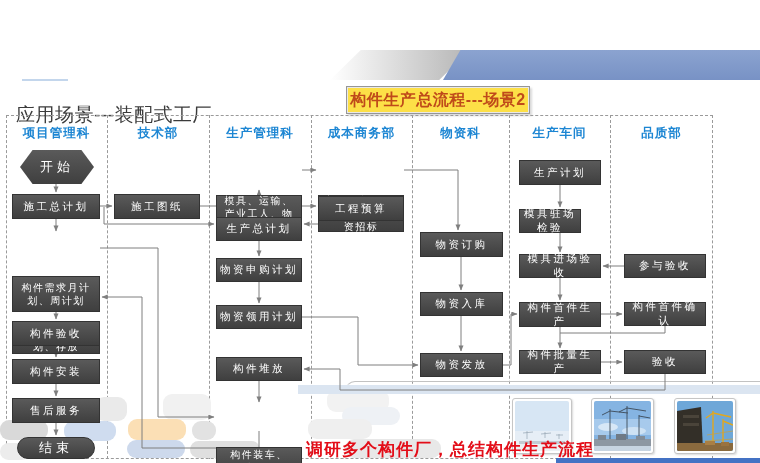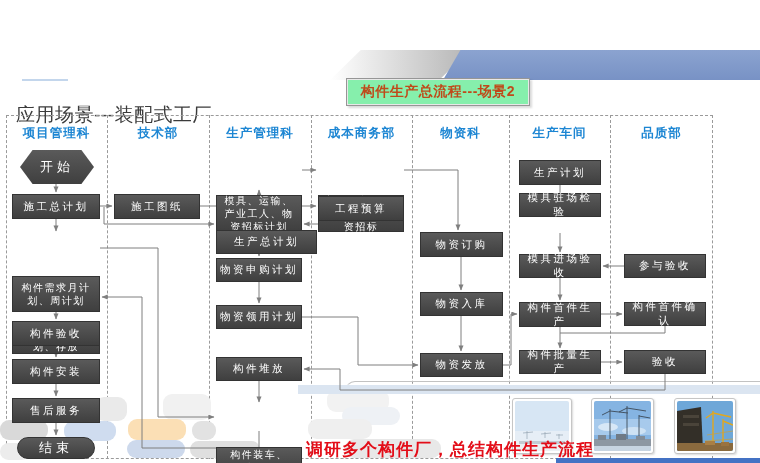--- a/index.html
+++ b/index.html
@@ -8,24 +8,24 @@
   
   .banner-gray{position:absolute;left:330px;top:50px;width:140px;height:30px;
     background:linear-gradient(to right,#ffffff,#b5b5b5);
     clip-path:polygon(22% 0,100% 0,78% 100%,0 100%);}
   .banner-blue{position:absolute;left:443px;top:50px;width:317px;height:30px;
     background:linear-gradient(to bottom,#8ba3d0,#7892c5);
     clip-path:polygon(5.5% 0,100% 0,100% 100%,0 100%);}
   .page-title{position:absolute;left:16px;top:82px;font-size:19px;font-weight:500;
     color:#3b3b3b;letter-spacing:0.5px;white-space:nowrap;margin-top:20px;}
   .title-underline{position:absolute;left:22px;top:79px;width:46px;height:2px;background:#c3d6ec;}
-  .scene-tag{position:absolute;left:346px;top:78px;width:182px;height:26px;background:#86efac;
+  .scene-tag{position:absolute;left:346px;top:86px;width:182px;height:26px;background:#fde047;
     border:1px solid #969696;box-shadow:2px 2px 2px rgba(0,0,0,.15), inset 0 0 0 1px #e8e8e8;
     display:flex;align-items:center;justify-content:center;
-    font-size:14px;font-weight:bold;color:#bf4a1a;letter-spacing:0.5px;white-space:nowrap;}
+    font-size:16px;font-weight:bold;color:#bf4a1a;letter-spacing:0.5px;white-space:nowrap;}
   
   .lane-table{position:absolute;left:6px;top:115px;width:707px;height:344px;
     border:1px dashed #9a9a9a;box-sizing:border-box;}
   .lane-divider{position:absolute;top:115px;height:344px;width:0;border-left:1px dashed #9a9a9a;}
   .lane-header{position:absolute;top:125px;height:17px;line-height:17px;text-align:center;
     font-size:12.5px;font-weight:bold;color:#1d86d3;letter-spacing:1px;}
   
   .node{position:absolute;background:linear-gradient(to bottom,#5a5a5a,#3f3f3f);
     border:1px solid #333;box-sizing:border-box;color:#fff;
     display:flex;align-items:center;justify-content:center;text-align:center;
@@ -139,35 +139,35 @@
   <div class="node tight" style="left:12px;top:233px;width:88px;height:36px">构件需求月计划、周计划</div>
   <div class="node tight" style="left:12px;top:282px;width:88px;height:29px">构件需求月计划、存放</div>
   <div class="node" style="left:12px;top:321px;width:88px;height:25px">构件验收</div>
   <div class="node" style="left:12px;top:359px;width:88px;height:25px">构件安装</div>
   <div class="node" style="left:12px;top:398px;width:88px;height:25px">售后服务</div>
   <div class="node pillend" style="left:17px;top:437px;width:78px;height:22px">结束</div>
 
   <div class="node" style="left:114px;top:194px;width:86px;height:25px">施工图纸</div>
 
   <div class="node tight" style="left:216px;top:152px;width:86px;height:37px">模具、运输、产业工人、物资招标计划</div>
-  <div class="node" style="left:216px;top:230px;width:101px;height:24px">生产总计划</div>
+  <div class="node" style="left:216px;top:217px;width:86px;height:24px">生产总计划</div>
   <div class="node" style="left:216px;top:258px;width:86px;height:24px">物资申购计划</div>
   <div class="node" style="left:216px;top:305px;width:86px;height:24px">物资领用计划</div>
   <div class="node" style="left:216px;top:357px;width:86px;height:24px">构件堆放</div>
   <div class="node tight" style="left:216px;top:404px;width:86px;height:27px;padding:1px 12px">构件装车、运输</div>
 
   <div class="node tight" style="left:318px;top:152px;width:86px;height:37px">模具、运输、产业工人、物资招标</div>
   <div class="node" style="left:318px;top:196px;width:86px;height:25px">工程预算</div>
 
   <div class="node" style="left:420px;top:232px;width:83px;height:25px">物资订购</div>
   <div class="node" style="left:420px;top:292px;width:83px;height:24px">物资入库</div>
   <div class="node" style="left:420px;top:353px;width:83px;height:24px">物资发放</div>
 
   <div class="node" style="left:519px;top:160px;width:82px;height:25px">生产计划</div>
-  <div class="node" style="left:519px;top:193px;width:82px;height:24px">模具驻场检验</div>
+  <div class="node" style="left:519px;top:209px;width:62px;height:24px">模具驻场检验</div>
   <div class="node" style="left:519px;top:254px;width:82px;height:24px">模具进场验收</div>
   <div class="node" style="left:519px;top:302px;width:82px;height:25px">构件首件生产</div>
   <div class="node" style="left:519px;top:350px;width:82px;height:24px">构件批量生产</div>
 
   <div class="node" style="left:624px;top:254px;width:82px;height:24px">参与验收</div>
   <div class="node" style="left:624px;top:302px;width:82px;height:24px">构件首件确认</div>
   <div class="node" style="left:624px;top:350px;width:82px;height:24px">验收</div>
 
   <div class="photo" style="left:512px;top:398px">
     <svg width="54" height="50" viewBox="0 0 54 50">

